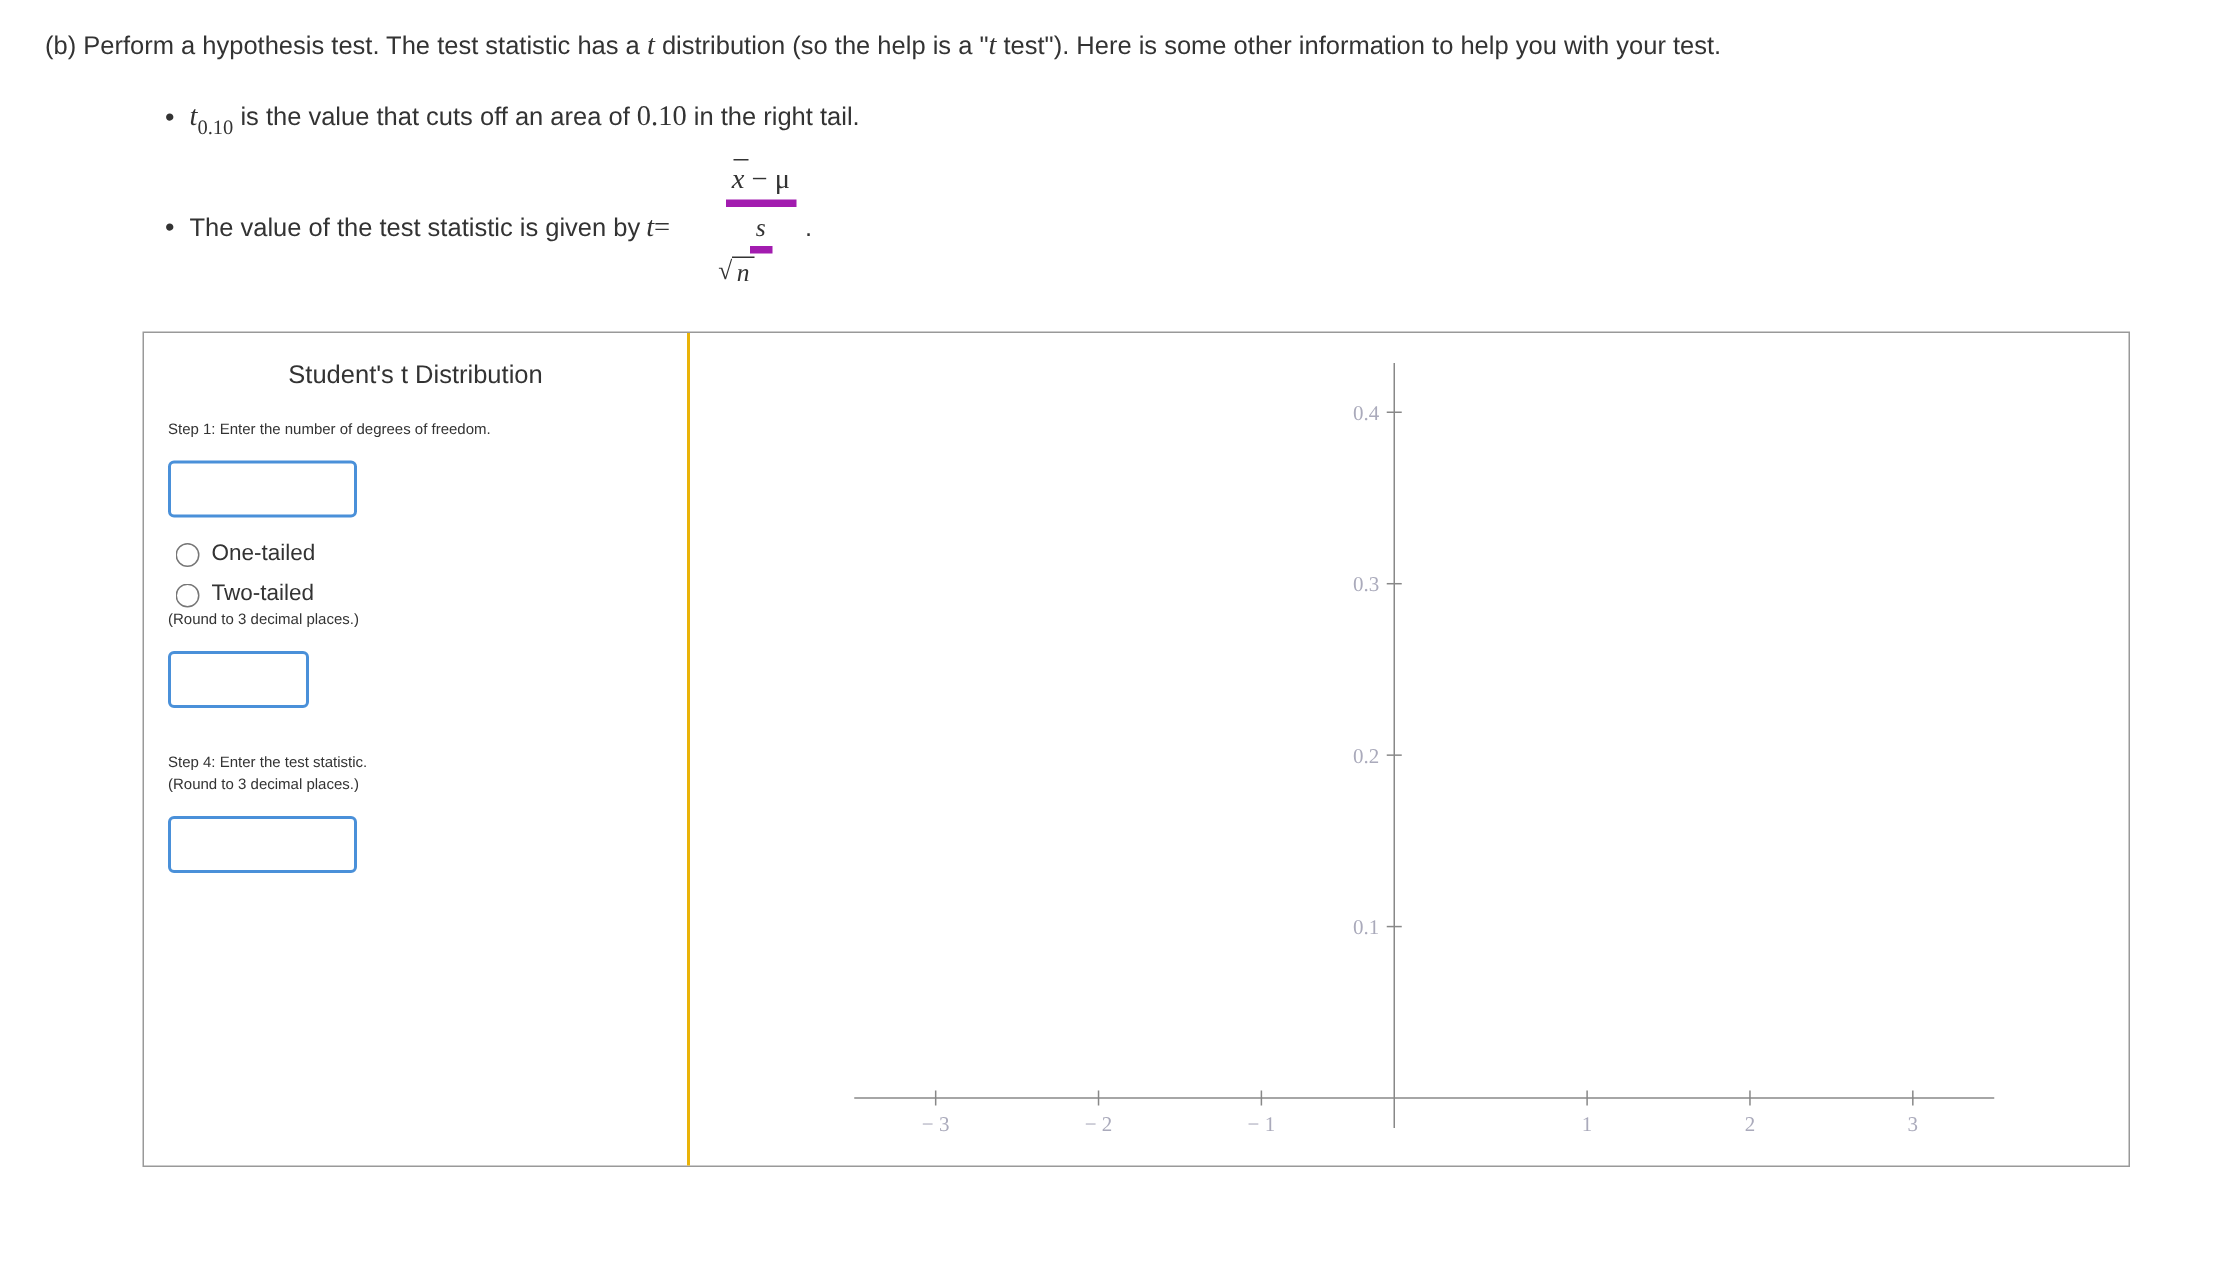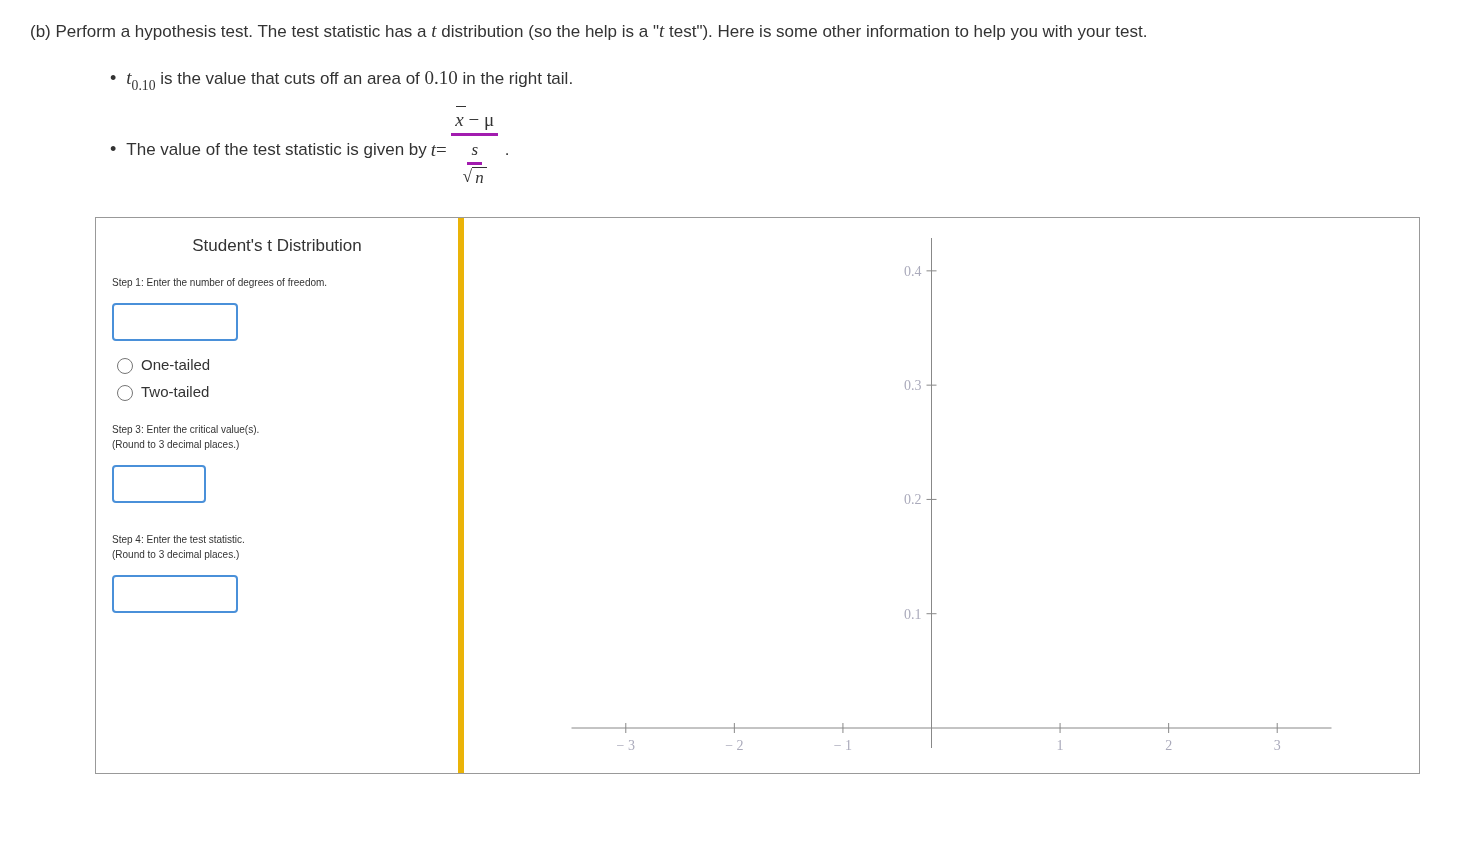--- a/index.html
+++ b/index.html
@@ -50,21 +50,22 @@
       display: inline-flex;
       flex-direction: column;
       align-items: center;
       vertical-align: middle;
       margin: 0 4px;
     }
     .fraction .num, .fraction .den {
       padding: 2px 4px;
     }
     .fraction .num {
-      border-bottom: 3px solid #a21caf;
+      border-bottom: 5px solid #a21caf;
+      margin-left: 33px;
     }
     .xbar {
       position: relative;
       display: inline-block;
     }
     .xbar::before {
       content: "";
       position: absolute;
       top: -3px;
       left: 1px;
@@ -84,21 +85,21 @@
     }
     .main-box {
       display: flex;
       border: 1px solid #999;
       margin-left: 65px;
       margin-right: 30px;
       height: 555px;
     }
     .left-panel {
       width: 330px;
-      border-right: 6px solid #eab308;
+      border-right: 2px solid #eab308;
       padding: 14px 16px;
     }
     .panel-title {
       text-align: center;
       font-size: 17px;
       margin-bottom: 20px;
       margin-top: 4px;
     }
     .step {
       font-size: 10px;
@@ -207,21 +208,20 @@
 
     <label class="radio-row">
       <input type="radio" name="tail" style="">
       <span>One-tailed</span>
     </label>
     <label class="radio-row">
       <input type="radio" name="tail" style="">
       <span>Two-tailed</span>
     </label>
 
-    <div class="step step-gap">Step 3: Enter the critical value(s).</div>
     <div class="step" style="margin-top:-6px;">(Round to 3 decimal places.)</div>
     <input class="input-box small" type="text" style="">
 
     <div class="step step-gap">Step 4: Enter the test statistic.</div>
     <div class="step" style="margin-top:-6px;">(Round to 3 decimal places.)</div>
     <input class="input-box" type="text" style="">
   </div>
 
   <div class="chart-panel">
     <svg class="chart-svg" viewBox="0 0 820 555">

